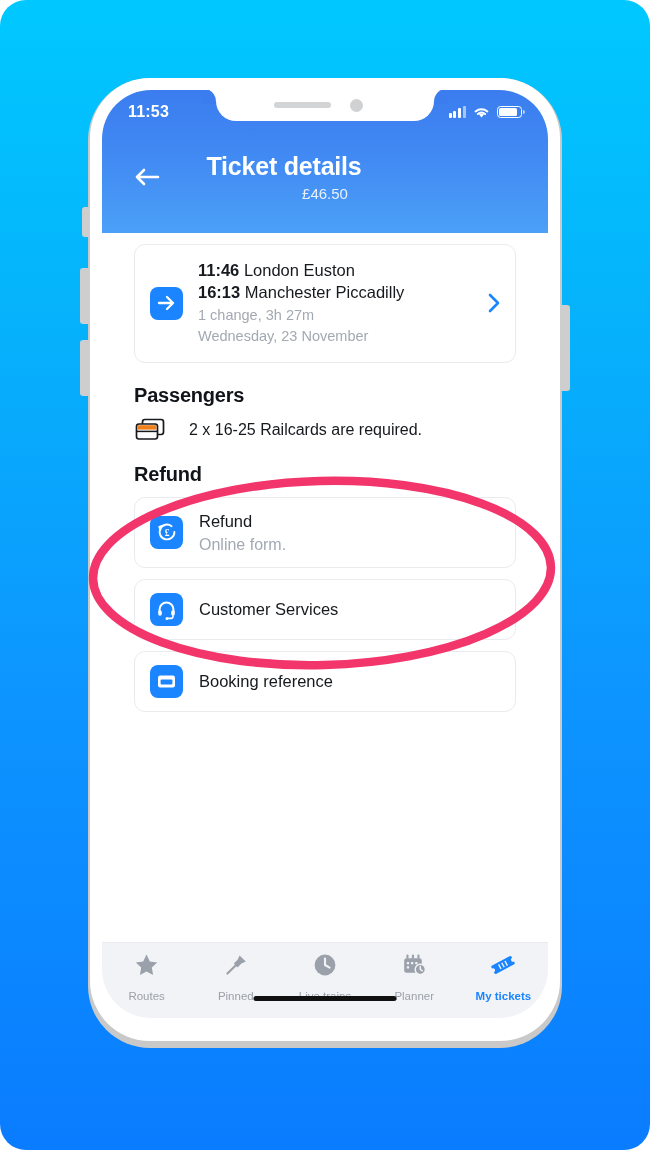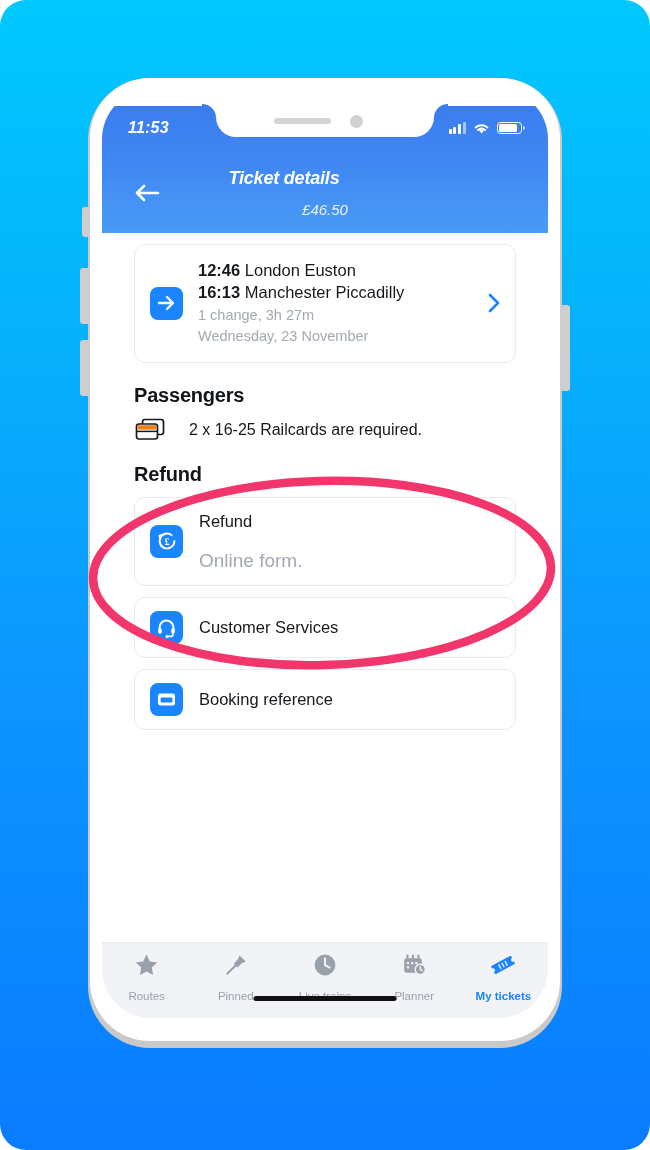--- a/index.html
+++ b/index.html
@@ -47,23 +47,22 @@
     left: 12px; top: 12px;
     width: 446px; height: 928px;
     background: #ffffff;
     border-radius: 49px;
     overflow: hidden;
   }
 
   
   .header {
     position: absolute;
-    left: 0; top: 16px; width: 446px; height: 143px;
+    left: 0; top: 0; width: 446px; height: 143px;
     background: linear-gradient(180deg, #3b7def 0%, #4189f3 45%, #4ba0f7 100%);
-    font-style: italic;
   }
   .status-bar {
     position: absolute; left: 0; top: 0;
     width: 446px; height: 44px;
     display: flex; align-items: center;
     justify-content: space-between;
     padding: 0 26px;
   }
   .status-time {
     color: #fff; font-size: 16px; font-weight: bold;
@@ -113,21 +112,21 @@
     width: 57px; height: 6px; background: #d2d4d6; border-radius: 3px;
   }
   .camera {
     position: absolute; left: 134px; top: 11px;
     width: 13px; height: 13px; background: #cfd1d3; border-radius: 50%;
   }
 
   .header-title {
     position: absolute; left: 0; top: 62px; width: 364px;
     text-align: center; color: #fff;
-    font-size: 18px; font-weight: bold; letter-spacing: -0.2px;
+    font-size: 25px; font-weight: bold; letter-spacing: -0.2px;
   }
   .header-sub {
     position: absolute; left: 0; top: 95px; width: 446px;
     text-align: center; color: #e8f0fd;
     font-size: 15px;
   }
   .back-btn {
     position: absolute; left: 28px; top: 72px;
     width: 34px; height: 30px;
     display: flex; align-items: center; justify-content: center;
@@ -173,21 +172,21 @@
   .jsub {
     font-size: 14.5px; color: #a3a9b2; line-height: 1.35; margin-top: 2px;
   }
   .chev { margin-left: 8px; display: flex; align-items: center; }
 
   .row-label {
     margin-left: 16px; font-size: 16.5px; color: #16191d;
   }
   .row-stack { margin-left: 16px; }
   .row-stack .t1 { font-size: 16.5px; color: #16191d; line-height: 1.25; }
-  .row-stack .t2 { font-size: 19px; color: #a3a9b2; margin-top: 19px; }
+  .row-stack .t2 { font-size: 16px; color: #a3a9b2; margin-top: 5px; }
 
   .pass-line {
     margin-top: 11px; font-size: 16px; color: #16191d;
   }
   .pass-card-line {
     margin-top: 10px; display: flex; align-items: center;
     font-size: 16px; color: #16191d;
   }
   .pass-card-line .lbl { margin-left: 22px; }
 
@@ -279,21 +278,21 @@
 
 
         <div class="card journey">
           <div class="icon-sq">
             <svg width="19" height="16" viewBox="0 0 19 16">
               <path d="M2 8 H16 M10 2 L16 8 L10 14" stroke="#fff" stroke-width="2.3" fill="none" stroke-linecap="round" stroke-linejoin="round"></path>
             </svg>
           </div>
           <div class="journey-txt">
             <div class="jrow">
-              <b>12:46</b>
+              <b>11:46</b>
               <span>London Euston</span>
             </div>
             <div class="jrow">
               <b>16:13</b>
               <span>Manchester Piccadilly</span>
             </div>
             <div class="jsub">1 change, 3h 27m</div>
             <div class="jsub">Wednesday, 23 November</div>
           </div>
           <div class="chev">

